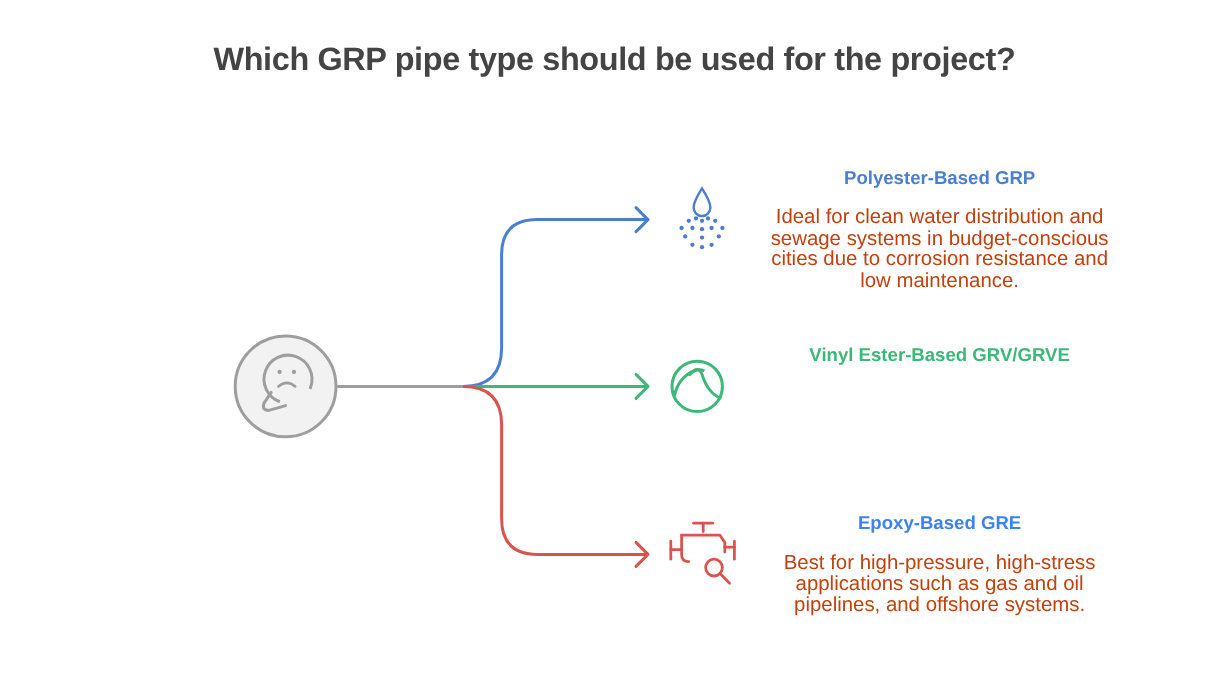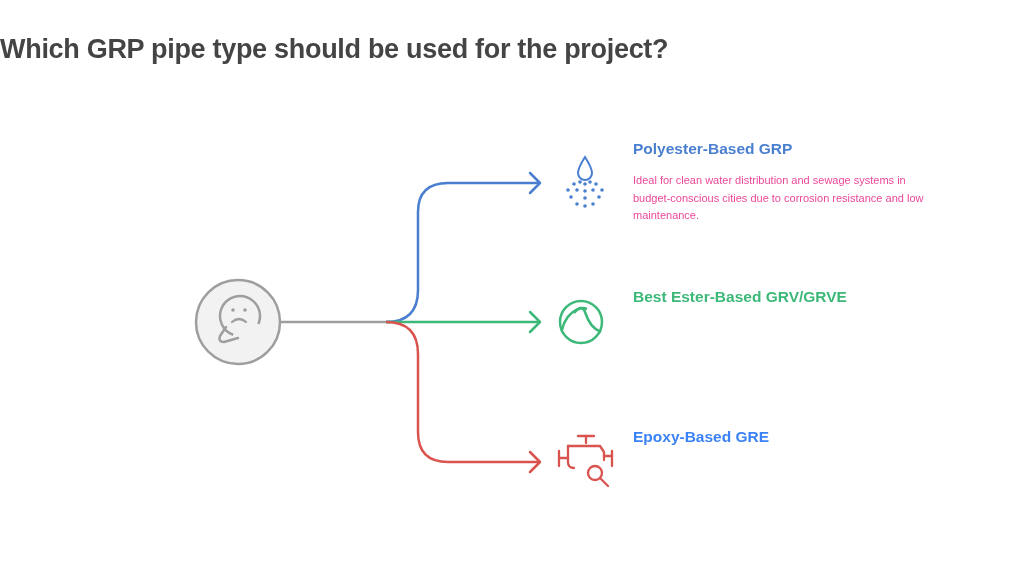--- a/index.html
+++ b/index.html
@@ -1,21 +1,21 @@
 <!DOCTYPE html>
 <html><head>
 <meta charset="utf-8">
 <style>
   html, body { margin:0; padding:0; background:#ffffff; }
   body { width:1024px; height:575px; position:relative; overflow:hidden; font-family:"Liberation Sans", sans-serif; }
-  .title { position:absolute; left:0; top:34px; width:1024px; font-size:27px; font-weight:bold; color:#444444; letter-spacing:-0.3px; }
+  .title { position:absolute; left:0; top:34px; width:1024px; text-align:center; font-size:27px; font-weight:bold; color:#444444; letter-spacing:-0.3px; }
   svg.flow { position:absolute; left:0; top:0; }
-  .item { position:absolute; left:633px; width:300px; }
+  .item { position:absolute; left:633px; width:300px;text-align:center; }
   .item .head { font-size:15.5px; font-weight:bold; margin:0 0 14px 0; }
-  .item .desc { font-size:11px; line-height:17.5px; color:#ec4899; }
+  .item .desc { font-size:17px; line-height:17.5px; color:#c2410c; }
 </style>
 </head>
 <body>
 
 <div class="title">Which GRP pipe type should be used for the project?</div>
 
 <svg class="flow" width="1024" height="575" viewBox="0 0 1024 575">
 
   <g>
     <circle cx="238" cy="322" r="42" fill="#f2f2f2" stroke="#9e9e9e" stroke-width="2.5"></circle>
@@ -76,18 +76,19 @@
     <line x1="600" y1="478" x2="608" y2="486"></line>
   </g>
 </svg>
 
 <div class="item" style="top:140px;">
   <div class="head" style="color:#4a7fd0;">Polyester-Based GRP</div>
   <div class="desc">Ideal for clean water distribution and sewage systems in budget-conscious cities due to corrosion resistance and low maintenance.</div>
 </div>
 
 <div class="item" style="top:288px;">
-  <div class="head" style="color:#3cb878;">Best Ester-Based GRV/GRVE</div>
+  <div class="head" style="color:#3cb878;">Vinyl Ester-Based GRV/GRVE</div>
 </div>
 
 <div class="item" style="top:428px;">
   <div class="head" style="color:#3b82f6;">Epoxy-Based GRE</div>
+  <div class="desc">Best for high-pressure, high-stress applications such as gas and oil pipelines, and offshore systems.</div>
 </div>
 
 </body></html>

